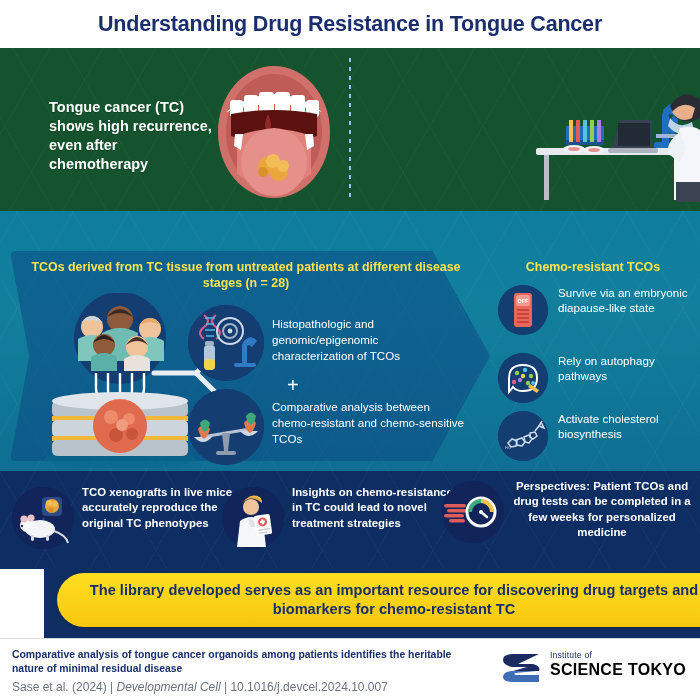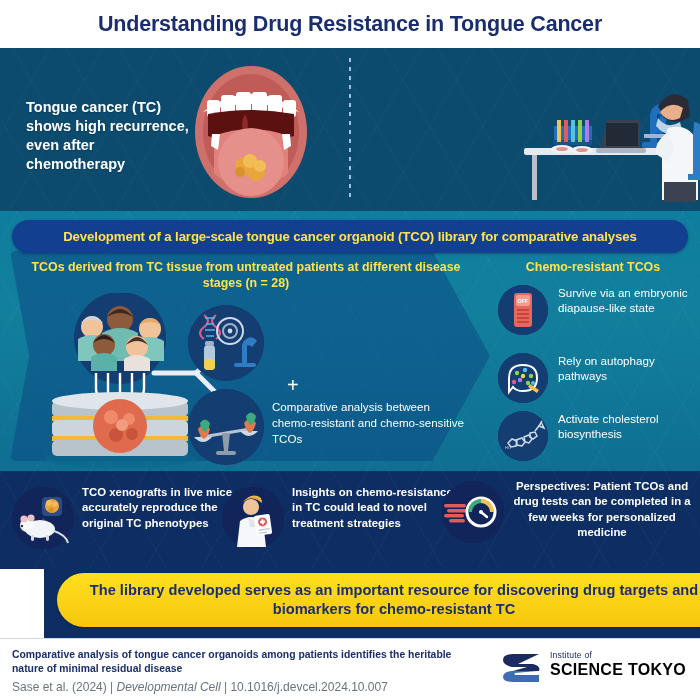--- a/index.html
+++ b/index.html
@@ -17,22 +17,23 @@
     background:#ffffff;
   }
   .title-bar h1 {
     font-size:21.5px; font-weight:bold; color:#1a2e6e;
     text-align:center; line-height:1.15; letter-spacing:-0.2px;
   }
 
   
   .top-band {
     position:absolute; left:0; top:48px; width:700px; height:163px;
-    background:#0c4a6e;
+    background:#14532d;
     display:flex;
+    padding-left:23px;
   }
   .top-band::after{
     content:""; position:absolute; left:0; top:0; right:0; bottom:0;
     background:
       repeating-linear-gradient(60deg, rgba(255,255,255,0.028) 0 1px, transparent 1px 46px),
       repeating-linear-gradient(-60deg, rgba(255,255,255,0.028) 0 1px, transparent 1px 46px);
     pointer-events:none;
   }
   .top-half { position:relative; width:350px; height:100%; }
   .divider-dots {
@@ -277,23 +278,20 @@
 
         <path d="M176 52 q14 2 12 22 l-3 34 l-10 0 l0 -40Z" fill="#2f7bc4"></path>
         <rect x="170" y="104" width="12" height="6" fill="#2f7bc4"></rect>
       </svg>
     </div>
   </div>
 
   <div class="teal-panel">
     <div class="chev"></div>
 
-    <div class="banner">
-      <span>Development of a large-scale tongue cancer organoid (TCO) library for comparative analyses</span>
-    </div>
 
     <div class="teal-head left">TCOs derived from TC tissue from untreated patients at different disease stages (n = 28)</div>
     <div class="teal-head right">Chemo-resistant TCOs</div>
 
     <svg class="cluster" viewBox="0 0 250 175">
       <circle cx="108" cy="45" r="46" fill="#143d72"></circle>
       <g>
         <circle cx="80" cy="34" r="11" fill="#f0c39a"></circle>
           <path d="M69 30 q11 -14 22 0 q-11 -6 -22 0Z" fill="#cfd4da"></path>
         <path d="M66 46 q14 -8 28 0 l0 22 l-28 0Z" fill="#7fc6bc"></path>
@@ -398,20 +396,21 @@
           <path d="M12 34 q5 -7 10 0 q-1 7 -5 9 q-4 -2 -5 -9Z" fill="#3fa97b"></path>
         </g>
         <g>
           <path d="M52 42 q9 10 18 0Z" fill="#cfd8e3"></path>
           <path d="M56 34 q6 -8 12 0 q-2 8 -6 10 q-4 -2 -6 -10Z" fill="#e07a4e"></path>
           <path d="M58 27 q5 -7 10 0 q-1 7 -5 9 q-4 -2 -5 -9Z" fill="#3fa97b"></path>
         </g>
       </svg>
     </div>
 
+    <div class="mid-text t1">Histopathologic and genomic/epigenomic characterization of TCOs</div>
     <div class="plus">+</div>
     <div class="mid-text t2">Comparative analysis between chemo-resistant and chemo-sensitive TCOs</div>
 
     <div class="rb rb2">
       <div class="ic">
         <svg viewBox="0 0 50 50" width="50" height="50">
           <circle cx="25" cy="25" r="25" fill="#143d72"></circle>
           <path d="M11 25 q0 -13 14 -13 q14 0 14 13 q0 13 -14 13 q-7 0 -10 -4 l-4 5Z" fill="none" stroke="#ffffff" stroke-width="2"></path>
           <g>
             <circle cx="19" cy="20" r="2.2" fill="#8fd14f"></circle>

